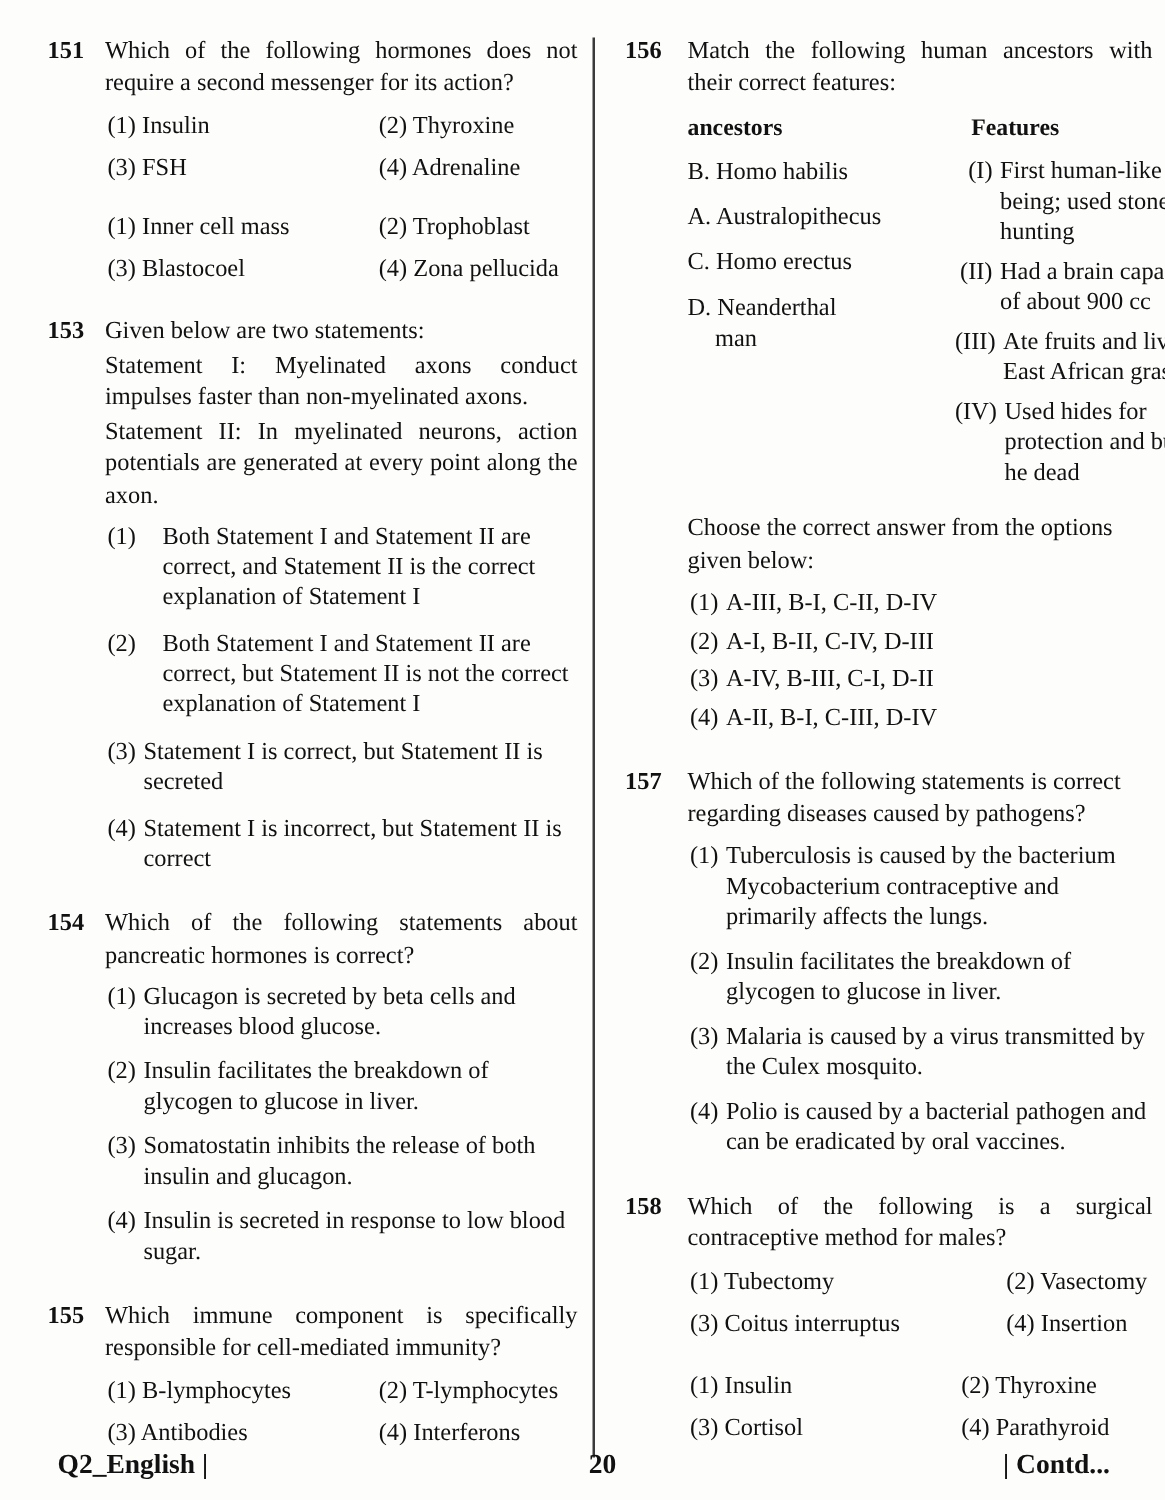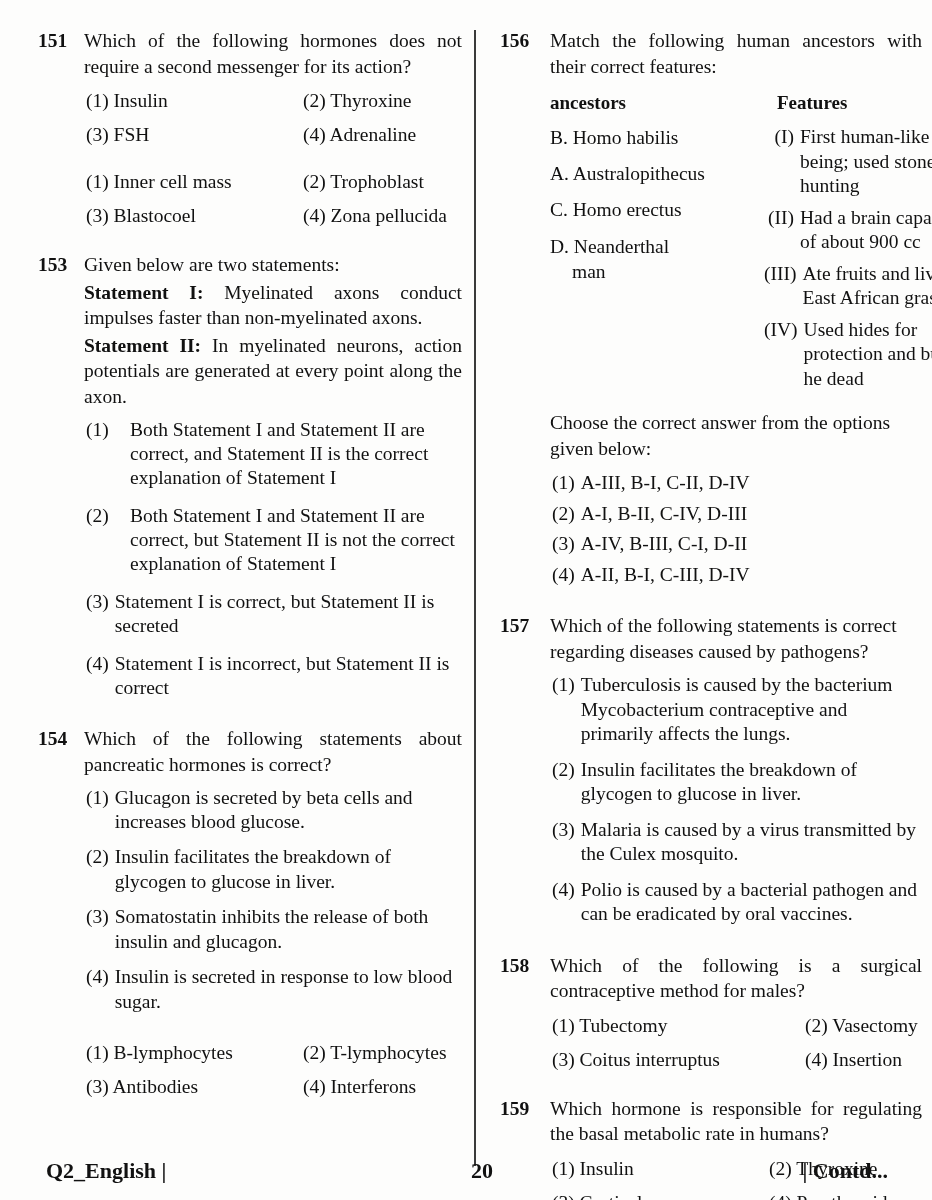--- a/index.html
+++ b/index.html
@@ -75,21 +75,21 @@
   .q-text.nojust { text-align: left; }
 
   
   .sub-para {
     margin-left: 54px;
     font-size: 19.5px;
     line-height: 25.5px;
     text-align: justify;
     margin-top: 2px;
   }
-  .sub-para b { font-weight: bold; margin-top: 40px; }
+  .sub-para b { font-weight: normal; margin-top: 40px; }
 
   
   .opts {
     margin-top: 9px;
     margin-left: 56px;
   }
   .opts.rt { margin-left: 58px; }
 
   
   .opt-grid {
@@ -298,20 +298,24 @@
             </div>
             <div class="opt-row">
               <span class="opt-mark">(4)</span>
               <span class="opt-body">Insulin is secreted in response to low blood sugar.</span>
             </div>
           </div>
         </div>
       </div>
 
       <div class="q" style="margin-top:26px">
+        <div class="q-head">
+          <div class="q-num">155</div>
+          <div class="q-text">Which immune component is specifically responsible for cell-mediated immunity?</div>
+        </div>
         <div class="opts">
           <div class="opt-grid">
             <div class="opt-cell">(1) B-lymphocytes</div>
             <div class="opt-cell">(2) T-lymphocytes</div>
             <div class="opt-cell">(3) Antibodies</div>
             <div class="opt-cell">(4) Interferons</div>
           </div>
         </div>
       </div>
 
@@ -445,24 +449,20 @@
           <div class="opt-grid wide-first">
             <div class="opt-cell">(1) Tubectomy</div>
             <div class="opt-cell">(2) Vasectomy</div>
             <div class="opt-cell">(3) Coitus interruptus</div>
             <div class="opt-cell">(4) Insertion</div>
           </div>
         </div>
       </div>
 
       <div class="q" style="margin-top:24px">
-        <div class="q-head">
-          <div class="q-num rt">159</div>
-          <div class="q-text">Which hormone is responsible for regulating the basal metabolic rate in humans?</div>
-        </div>
         <div class="opts rt">
           <div class="opt-grid">
             <div class="opt-cell">(1) Insulin</div>
             <div class="opt-cell">(2) Thyroxine</div>
             <div class="opt-cell">(3) Cortisol</div>
             <div class="opt-cell">(4) Parathyroid</div>
           </div>
         </div>
       </div>
 

